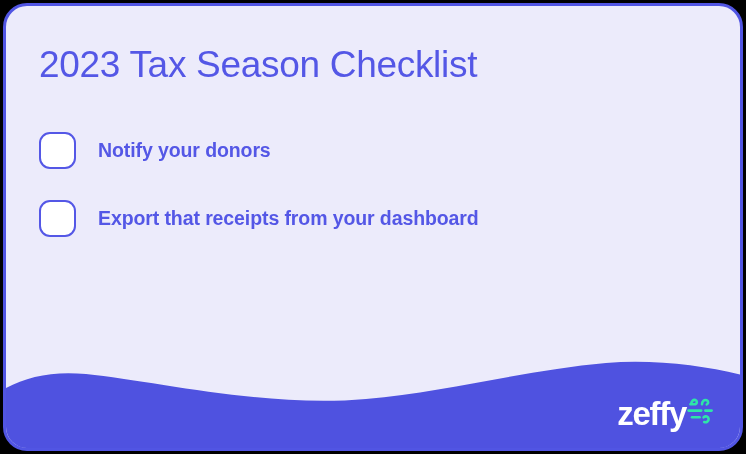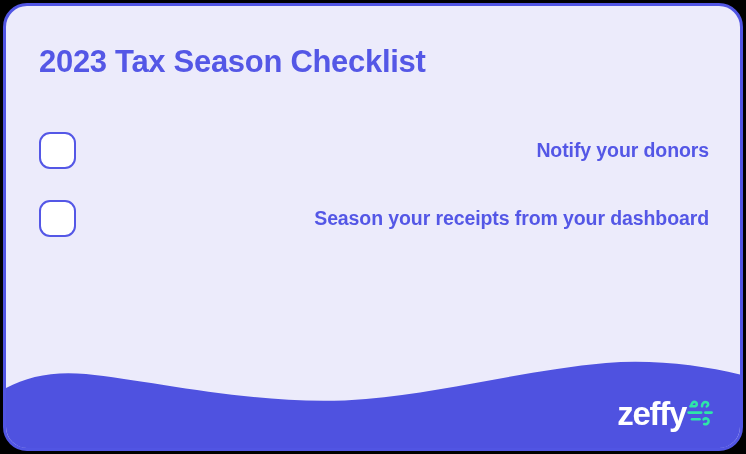--- a/index.html
+++ b/index.html
@@ -30,41 +30,40 @@
     border: 3px solid #5155e3;
     border-radius: 24px;
     overflow: hidden;
   }
 
   
   #title {
     position: absolute;
     left: 33px;
     top: 38px;
-    font-size: 31px;
-    font-weight: bold;
+    font-size: 37px;
+    font-weight: normal;
     letter-spacing: -0.3px;
     color: #5457e6;
     white-space: nowrap;
   }
 
   
   #checklist {
     position: absolute;
     left: 33px;
     top: 126px;
     width: 670px;
   }
 
   .check-row {
     display: flex;
     align-items: center;
     height: 36px;
     margin-bottom: 32px;
-    justify-content: space-between;
   }
 
   .checkbox {
     flex: 0 0 auto;
     width: 37px;
     height: 37px;
     background: #ffffff;
     border: 2.5px solid #5457e6;
     border-radius: 11px;
   }
@@ -87,21 +86,21 @@
     height: 110px;
     display: block;
   }
 
   
   #logo {
     position: absolute;
     right: 26px;
     bottom: 18px;
     display: flex;
-    align-items: flex-end;
+    align-items: flex-start;
   }
 
   #logo-word {
     font-size: 33px;
     font-weight: bold;
     color: #ffffff;
     letter-spacing: -1.3px;
     line-height: 1;
   }
 
@@ -123,21 +122,21 @@
     <div id="checklist">
 
       <div class="check-row">
         <div class="checkbox"></div>
         <div class="check-label">Notify your donors</div>
       </div>
 
 
       <div class="check-row">
         <div class="checkbox"></div>
-        <div class="check-label">Season your receipts from your dashboard</div>
+        <div class="check-label">Export that receipts from your dashboard</div>
       </div>
 
     </div>
 
     <svg id="footer-wave" viewBox="0 0 740 110" preserveAspectRatio="none">
       <path d="M0,50
                C 22,38 48,33 80,36
                C 150,43 260,70 360,61
                C 440,54 520,32 600,25
                C 650,21 700,28 740,38

